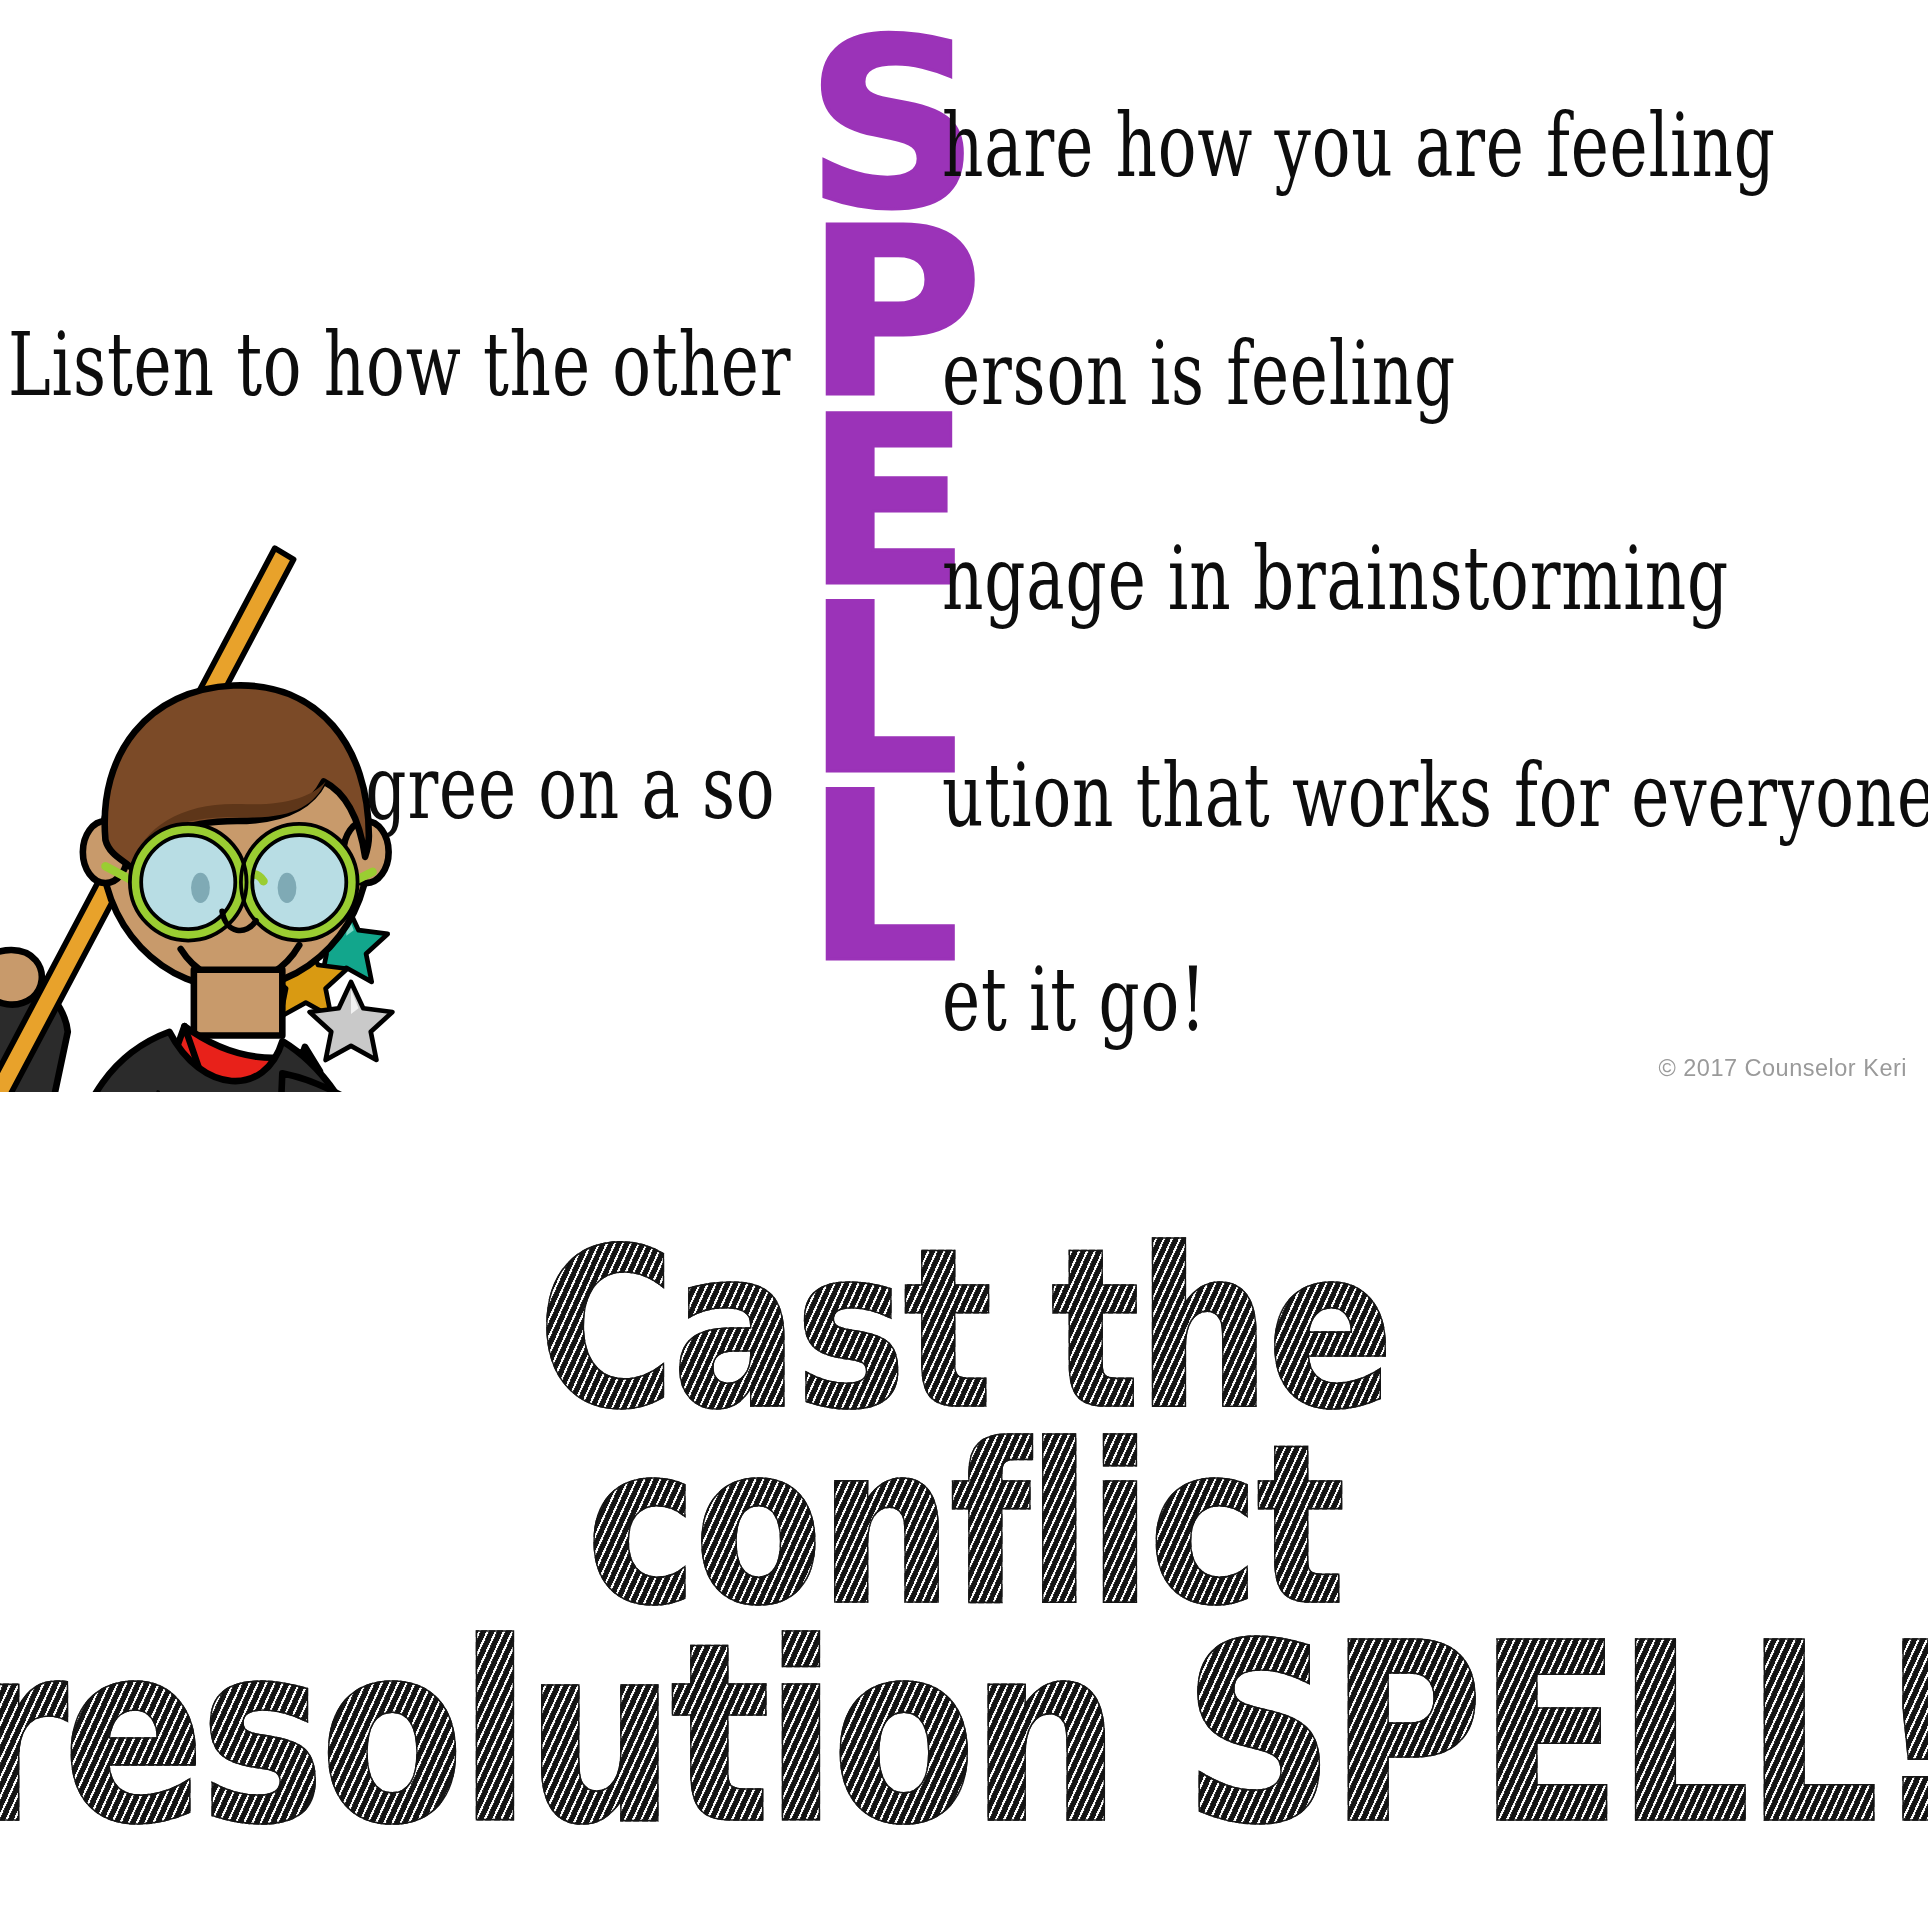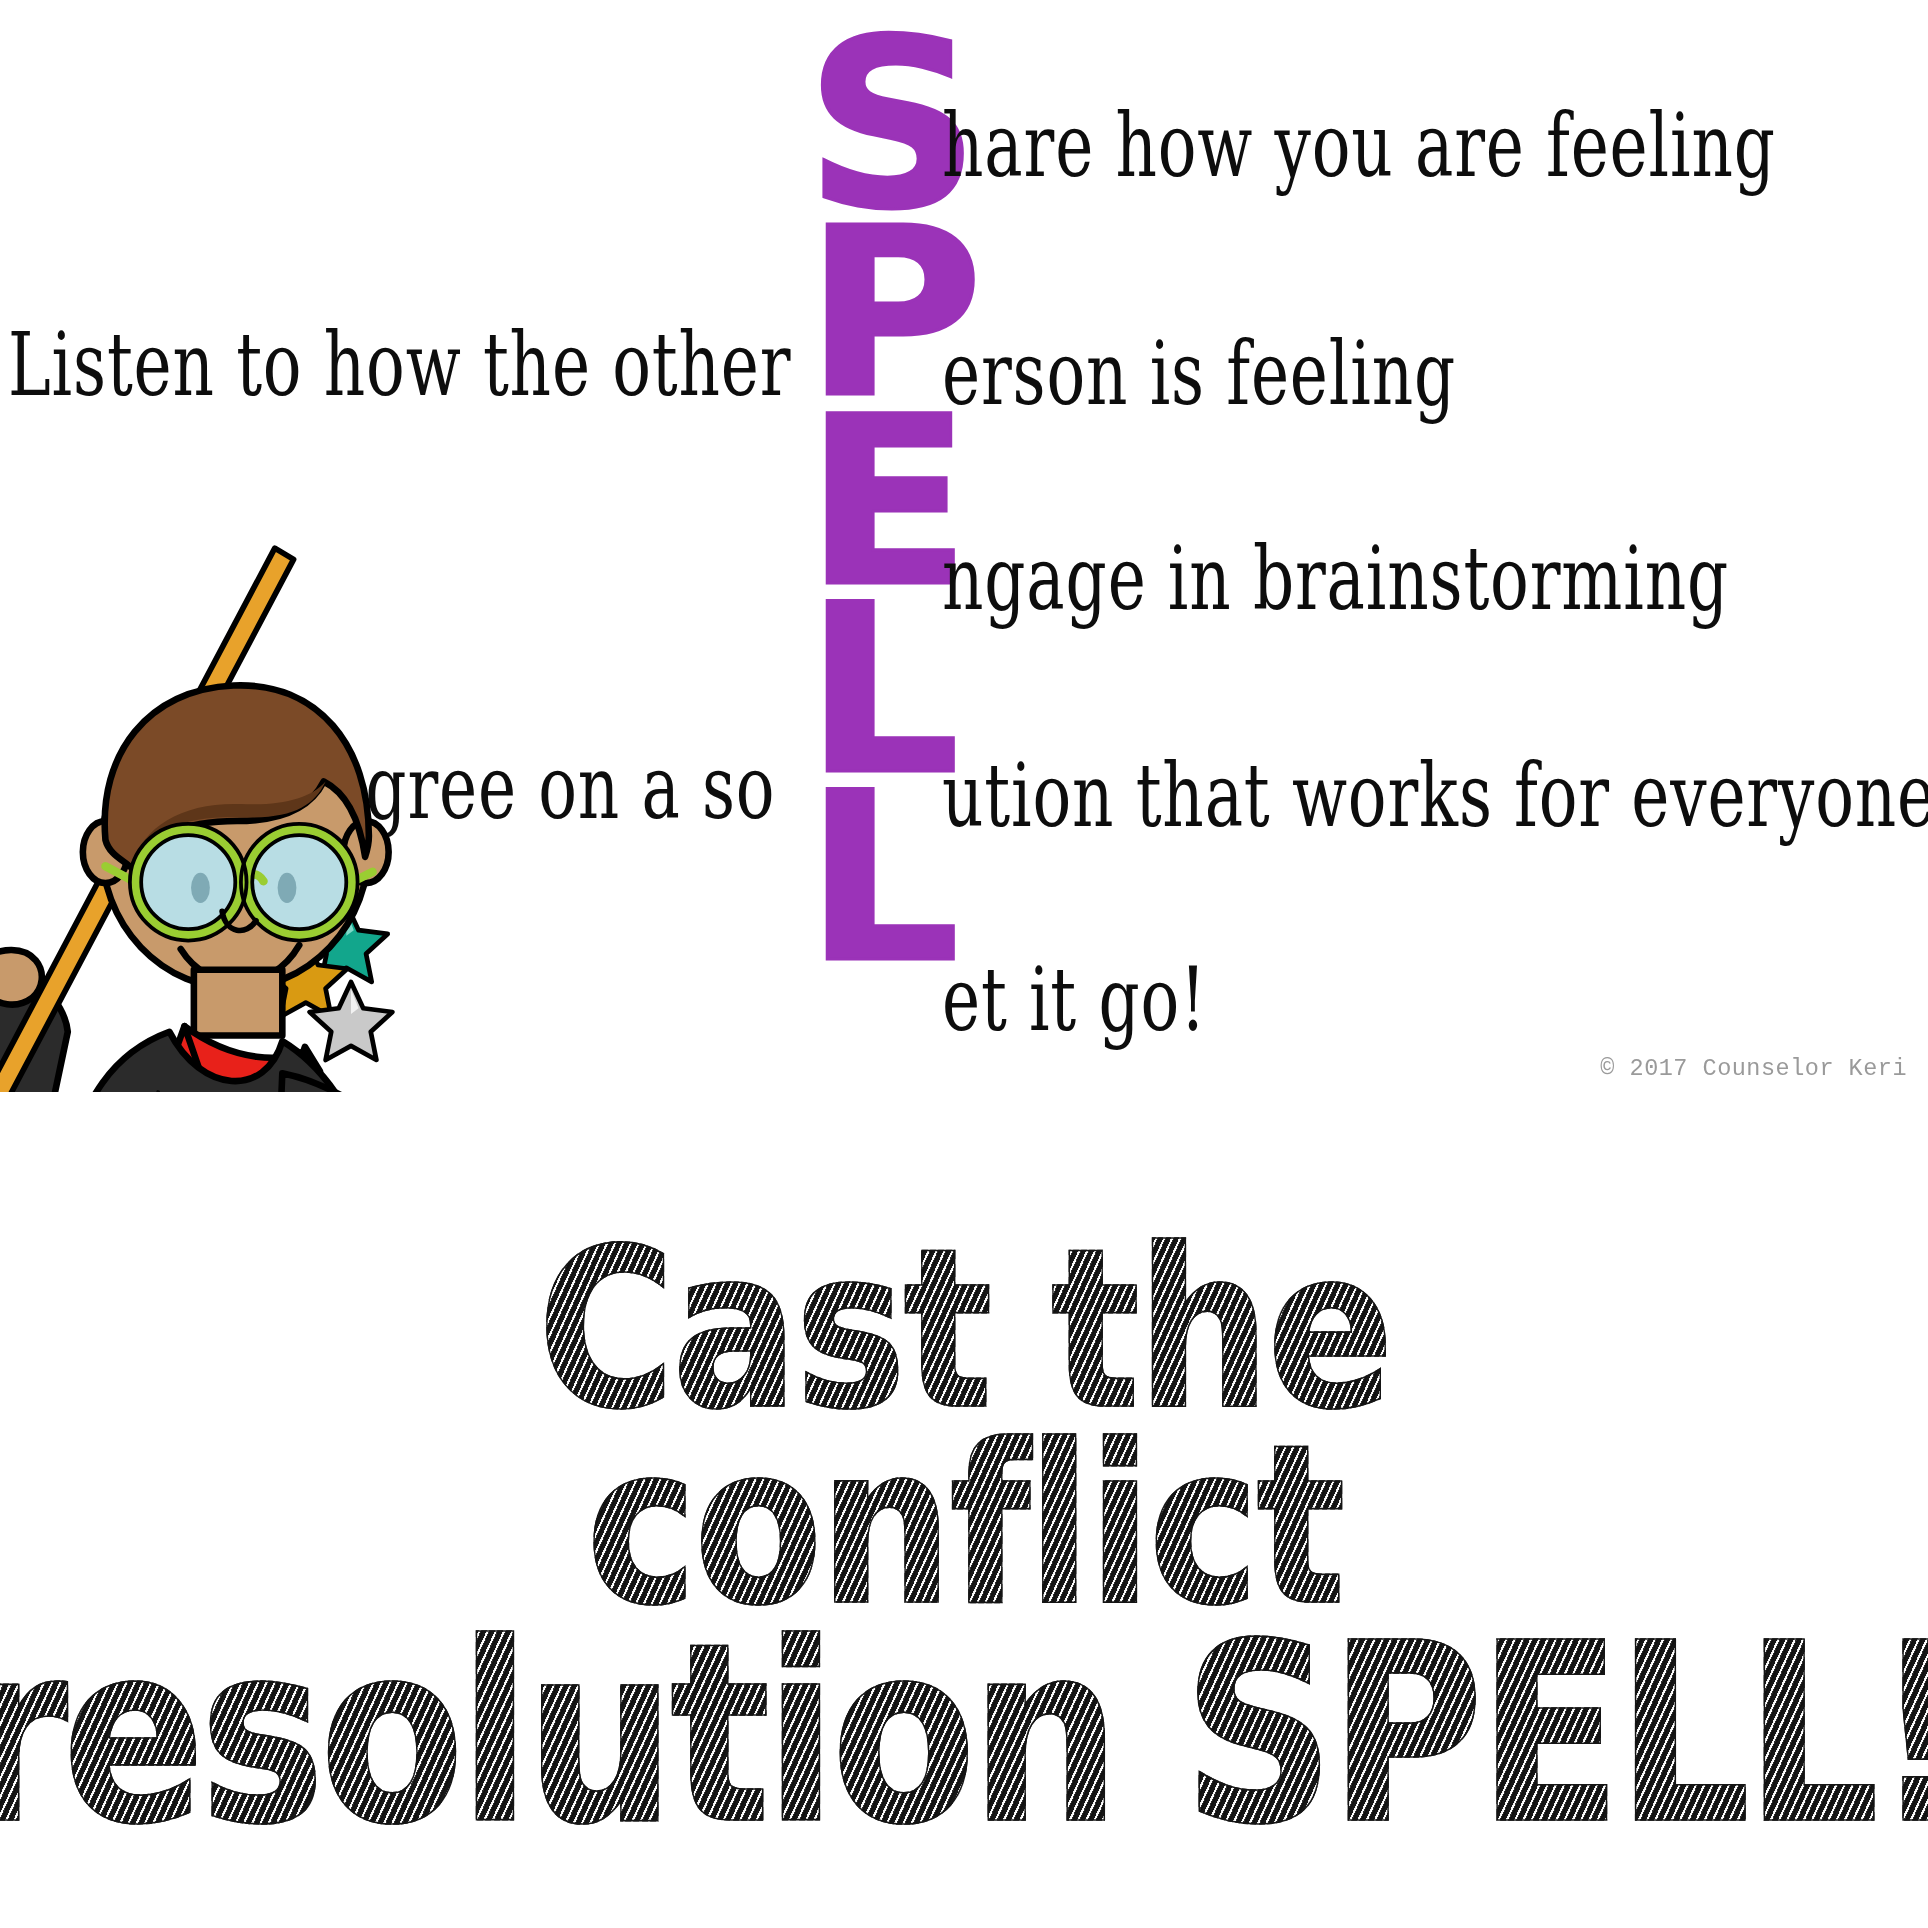--- a/index.html
+++ b/index.html
@@ -59,21 +59,21 @@
   .ln-l1  {top:761px;}
   .ln-l2  {top:965px;}
 
   
   .ln-listen{left:7.5px;  top:330px;}
   .ln-agree {left:318px;top:753px;}
 
   
   #copyright{
     position:absolute;right:21px;top:1055px;
-    font-family:Liberation Mono, monospace;
+    font-family:Liberation Sans, sans-serif;
     font-size:23.5px;color:#9a9a9a;letter-spacing:0.5px;
     white-space:nowrap;
   }
 
   
   #wizard{position:absolute;left:0px;top:471px;width:527px;height:621px;}
 
   
   #headline{
     position:absolute;left:0;top:1224px;width:1928px;height:704px;

